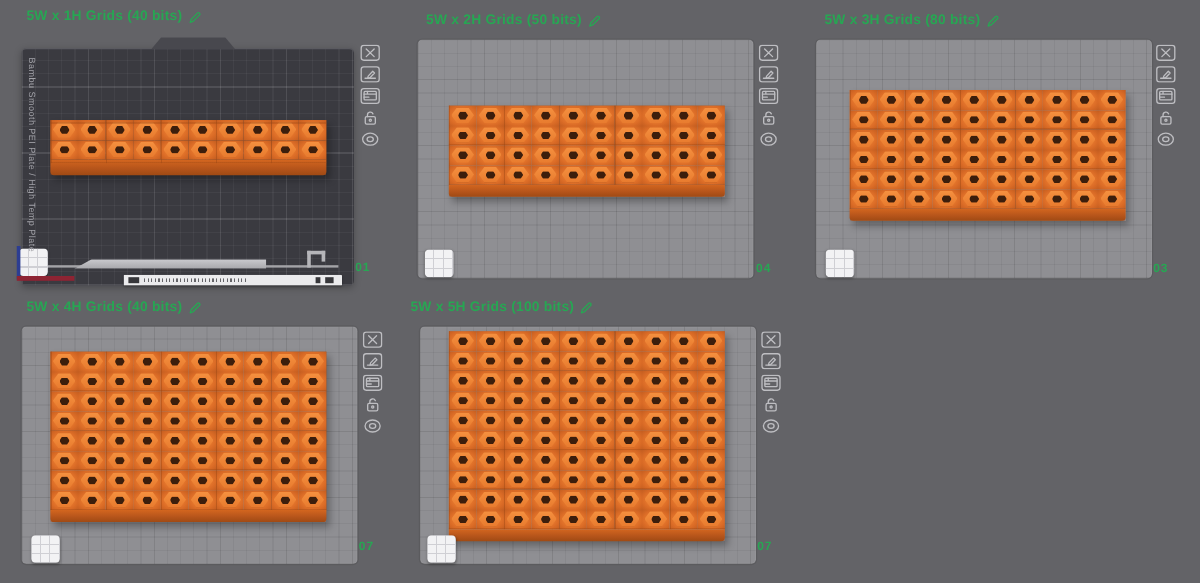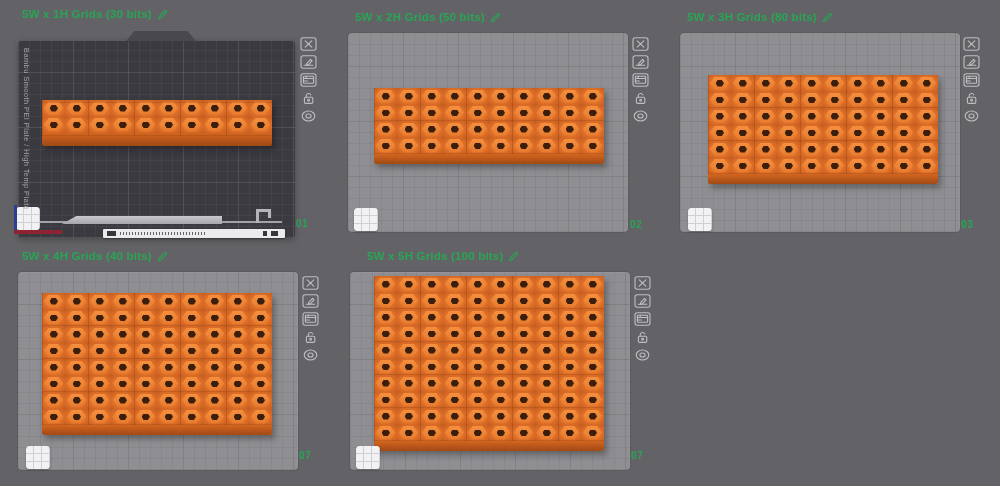--- a/index.html
+++ b/index.html
@@ -121,21 +121,21 @@
   }
   .axis-blue{position:absolute;background:#2c3d92;}
   .axis-red{position:absolute;background:#8e2433;}
 </style>
 </head>
 <body>
 
 <div id="canvas">
     <div class="plate-group selected">
     <div class="plate-title" style="left: 22px; top: 8px;">
-      <span class="title-text">5W x 1H Grids (30 bits)</span>
+      <span class="title-text">5W x 1H Grids (40 bits)</span>
       <svg width="11" height="11" viewBox="0 0 12 12">
         <path d="M1.6 10.6 l0.9-2.8 5.9-5.9 a0.95 0.95 0 0 1 1.35 0 l0.45 0.45 a0.95 0.95 0 0 1 0 1.35 l-5.9 5.9 z" fill="none" stroke="#27a653" stroke-width="1.2" stroke-linejoin="round"></path>
       </svg>
     </div>
     <div class="plate-surface" style="left: 18px; top: 40px; width: 277px; height: 197px;"></div>
     <div class="bits-grid" style="left: 42px; top: 100px; grid-template-columns: repeat(10, 23px);">
         <div class="hex-cell" style="height: 16.5px;"></div>
         <div class="hex-cell" style="height: 16.5px;"></div>
         <div class="hex-cell" style="height: 16.5px;"></div>
         <div class="hex-cell" style="height: 16.5px;"></div>
@@ -289,21 +289,21 @@
             <circle cx="8.6" cy="9.2" r="0.9"></circle>
           </svg>
         </div>
         <div class="plate-icon">
           <svg width="17" height="14" viewBox="0 0 17 14" fill="none" stroke="#c6c6ca" stroke-width="1.1">
             <ellipse cx="8.5" cy="7" rx="6.3" ry="5"></ellipse>
             <ellipse cx="8.5" cy="7" rx="2.6" ry="2"></ellipse>
           </svg>
         </div>
       </div>
-    <div class="plate-number" style="left: 630px; top: 219px;">02</div>
+    <div class="plate-number" style="left: 630px; top: 219px;">04</div>
   </div>
     <div class="plate-group">
     <div class="plate-title" style="left: 687px; top: 11px;">
       <span class="title-text">5W x 3H Grids (80 bits)</span>
       <svg width="11" height="11" viewBox="0 0 12 12">
         <path d="M1.6 10.6 l0.9-2.8 5.9-5.9 a0.95 0.95 0 0 1 1.35 0 l0.45 0.45 a0.95 0.95 0 0 1 0 1.35 l-5.9 5.9 z" fill="none" stroke="#27a653" stroke-width="1.2" stroke-linejoin="round"></path>
       </svg>
     </div>
     <div class="plate-surface" style="left: 680px; top: 33px; width: 280px; height: 199px;"></div>
     <div class="bits-grid" style="left: 708px; top: 75px; grid-template-columns: repeat(10, 23px);">
@@ -532,21 +532,21 @@
         <div class="plate-icon">
           <svg width="17" height="14" viewBox="0 0 17 14" fill="none" stroke="#c6c6ca" stroke-width="1.1">
             <ellipse cx="8.5" cy="7" rx="6.3" ry="5"></ellipse>
             <ellipse cx="8.5" cy="7" rx="2.6" ry="2"></ellipse>
           </svg>
         </div>
       </div>
     <div class="plate-number" style="left: 299px; top: 450px;">07</div>
   </div>
     <div class="plate-group">
-    <div class="plate-title" style="left: 367px; top: 250px;">
+    <div class="plate-title" style="left: 342px; top: 250px;">
       <span class="title-text">5W x 5H Grids (100 bits)</span>
       <svg width="11" height="11" viewBox="0 0 12 12">
         <path d="M1.6 10.6 l0.9-2.8 5.9-5.9 a0.95 0.95 0 0 1 1.35 0 l0.45 0.45 a0.95 0.95 0 0 1 0 1.35 l-5.9 5.9 z" fill="none" stroke="#27a653" stroke-width="1.2" stroke-linejoin="round"></path>
       </svg>
     </div>
     <div class="plate-surface" style="left: 350px; top: 272px; width: 280px; height: 198px;"></div>
     <div class="bits-grid" style="left: 374px; top: 276px; grid-template-columns: repeat(10, 23px);">
         <div class="hex-cell" style="height: 16.5px;"></div>
         <div class="hex-cell" style="height: 16.5px;"></div>
         <div class="hex-cell" style="height: 16.5px;"></div>

